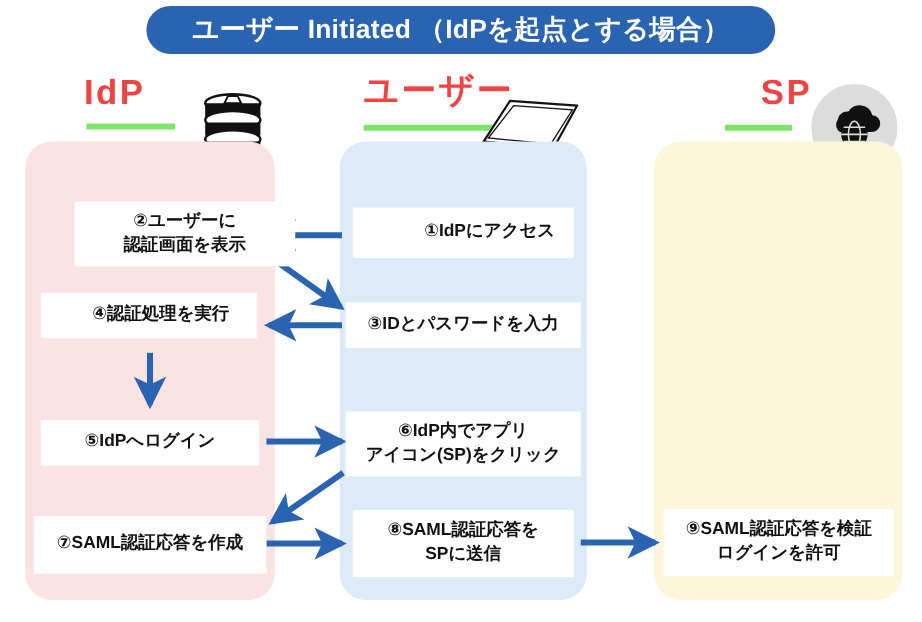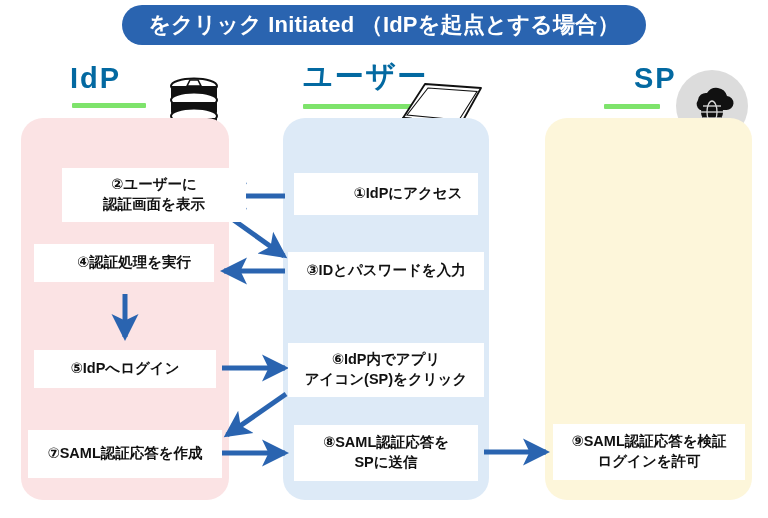--- a/index.html
+++ b/index.html
@@ -17,21 +17,21 @@
     position:absolute;left:122px;top:5px;width:524px;height:40px;
     background:#2a64b0;border-radius:20px;
     display:flex;align-items:center;justify-content:center;
     color:#ffffff;font-size:22px;font-weight:700;letter-spacing:.2px;
     white-space:nowrap;
   }
 
   
   .col-head{position:absolute;display:flex;align-items:flex-end;}
   .col-title{
-    font-size:29px;font-weight:700;color:#0369a1;letter-spacing:2px;
+    font-size:29px;font-weight:700;color:#ef4444;letter-spacing:2px;
     line-height:1;padding-bottom:5px;
   }
   .col-underline{
     position:absolute;height:5px;background:#7ee36b;border-radius:1px;
   }
 
   
   .lane{position:absolute;border-radius:22px;}
   .lane-idp{left:21px;top:118px;width:208px;height:382px;background:#fbe3e4;}
   .lane-user{left:283px;top:118px;width:206px;height:382px;background:#ddeaf7;}
@@ -58,21 +58,21 @@
   .cloud-label{
     position:absolute;left:676px;top:120px;width:72px;text-align:center;
     font-size:6px;font-weight:700;color:#111;letter-spacing:.2px;
   }
 </style>
 </head>
 <body>
 
 <div id="stage">
 
-  <div class="title-pill">をクリック Initiated （IdPを起点とする場合）</div>
+  <div class="title-pill">ユーザー Initiated （IdPを起点とする場合）</div>
 
   <div class="col-head" style="left:70px;top:64px;">
     <div class="col-title">IdP</div>
   </div>
   <div class="col-underline" style="left:72px;top:103px;width:74px;"></div>
 
   <div class="col-head" style="left:303px;top:62px;">
     <div class="col-title">ユーザー</div>
   </div>
   <div class="col-underline" style="left:303px;top:104px;width:128px;"></div>

